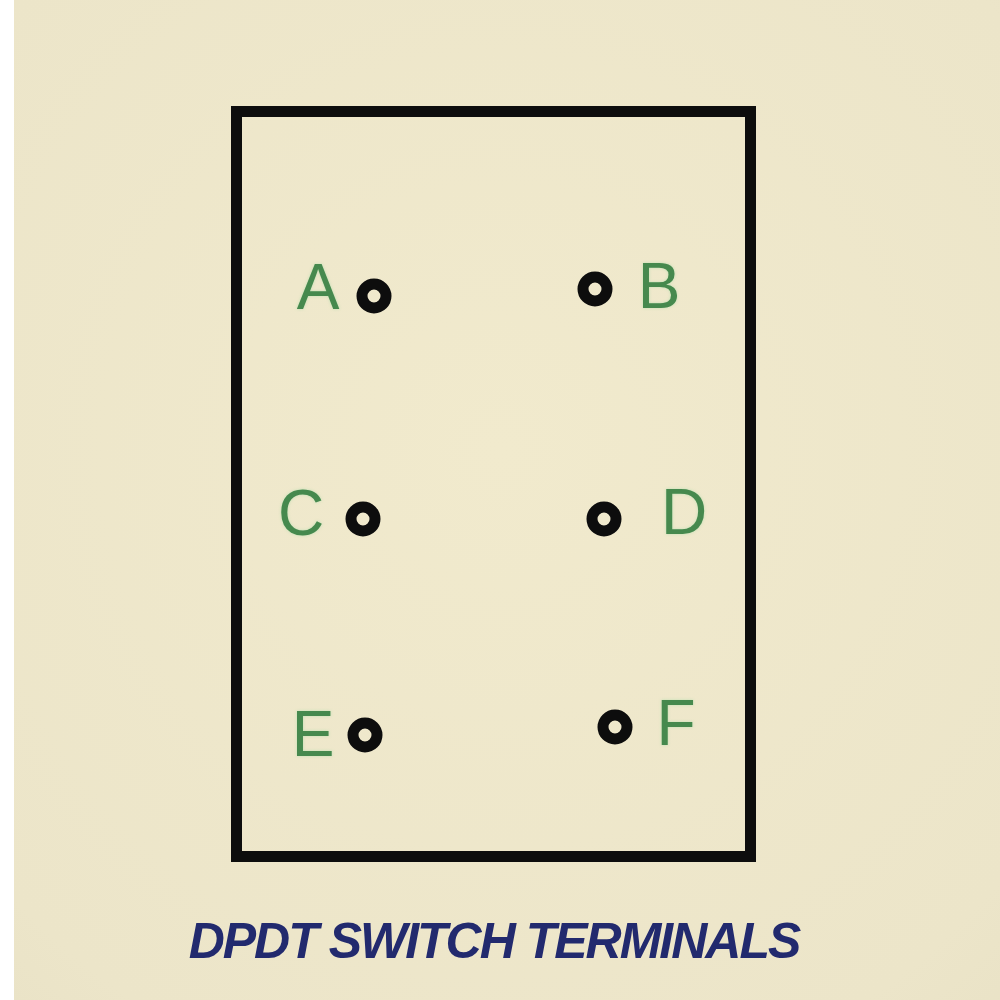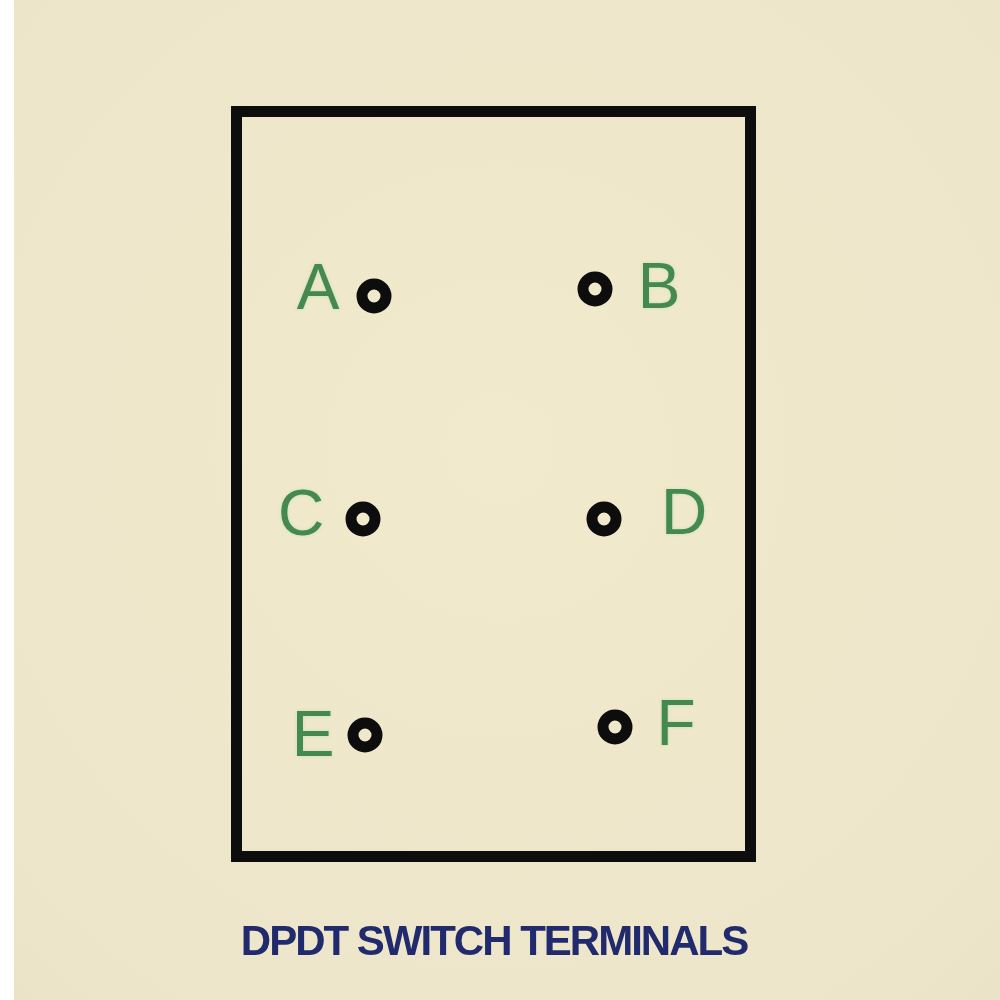--- a/index.html
+++ b/index.html
@@ -56,25 +56,26 @@
     text-shadow: 0 0 3px rgba(170, 220, 170, 0.75);
     user-select: none;
   }
   .diagram-title {
     position: absolute;
     left: 0;
     top: 941px;
     width: 988px;
     transform: translateY(-50%);
     text-align: center;
-    font-size: 42px;
+    font-size: 50px;
     font-weight: 700;
     letter-spacing: -2px;
     white-space: nowrap;
     color: var(--title-navy, #222a6e);
+    font-style: italic;
   }
 </style>
 </head>
 <body>
 
 <div class="stage" style="--bg-center: #F1EACD; --bg-mid: #ECE5C9; --bg-edge: #DED7BA; --stripe: #FFFFFF; --outline: #0D0D0D; --ring: #0D0D0D; --label-green: #46894E; --title-navy: #222A6E;">
   <div class="white-stripe"></div>
   <div class="switch-body"></div>
   <div id="terminals">
       <div class="terminal-circle" style="left: 374px; top: 296px;"></div>

